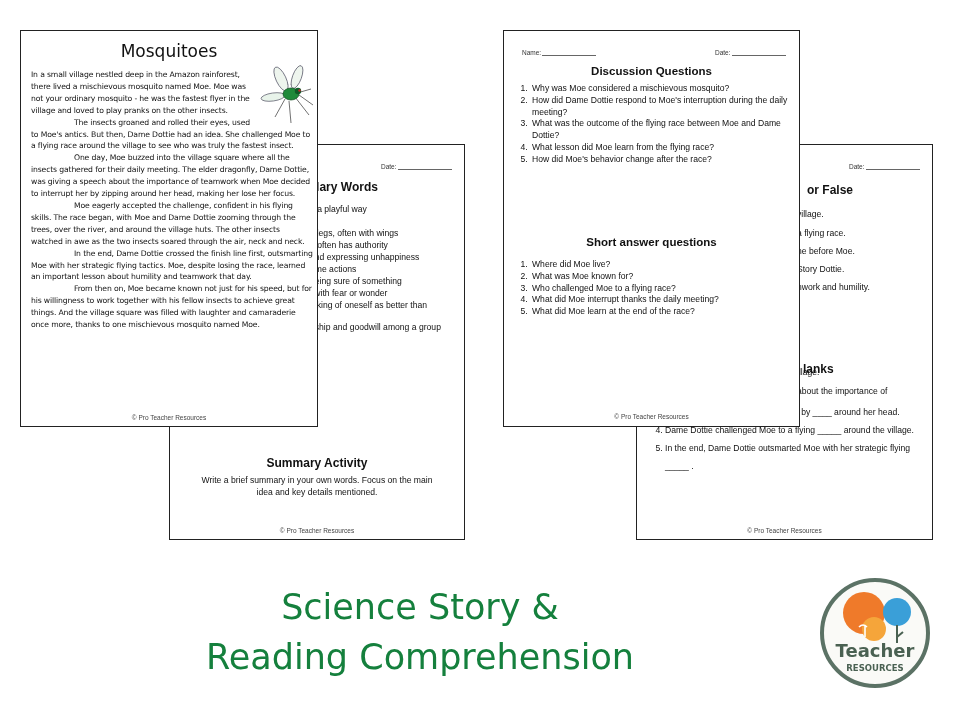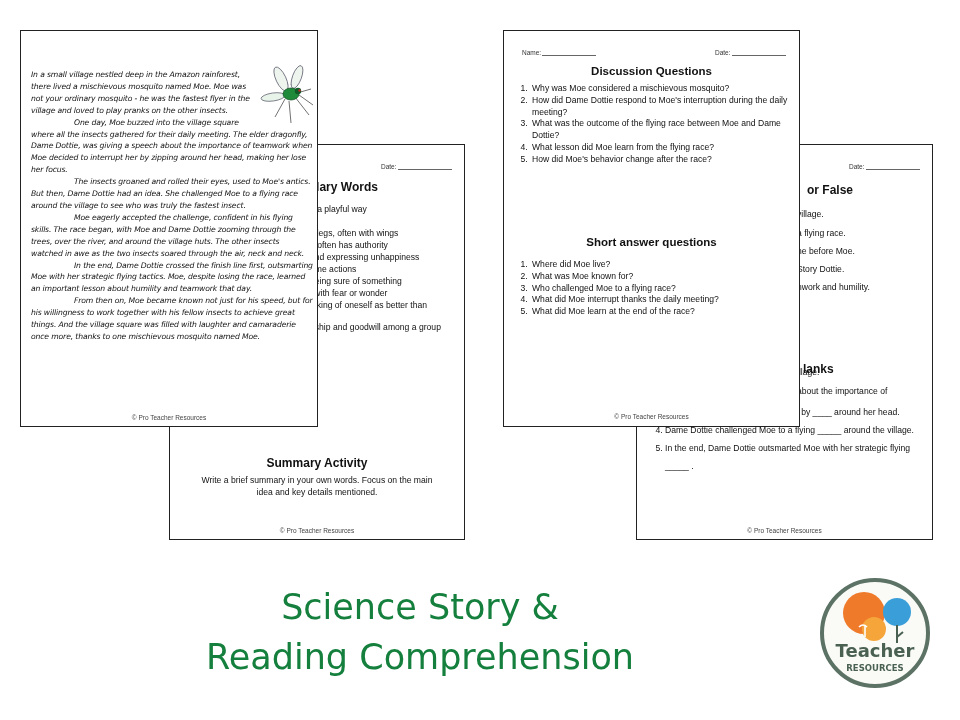--- a/index.html
+++ b/index.html
@@ -19,21 +19,21 @@
 
   
   #tf { left:636px; top:144px; width:297px; height:396px; z-index:1; }
   #tf .stmt { position:absolute; left:160px; font-size:8.6px; white-space:nowrap; }
   #tf ol.fb { position:absolute; left:8px; top:258px; margin:0; padding-left:20px; width:268px; font-size:8.6px; line-height:18px; }
 
   
   #story { left:20px; top:30px; width:298px; height:397px; z-index:3; }
   #story .title { position:absolute; top:10px; left:0; right:0; text-align:center; font-family:"DejaVu Sans", sans-serif; font-size:17px; }
   #story .body { position:absolute; left:10px; top:38px; width:282px; font-family:"DejaVu Sans", sans-serif; font-size:7.7px; line-height:11.9px; letter-spacing:-0.15px; }
-  #story .body p { margin:0;font-style:italic; }
+  #story .body p { margin:0; }
   #story .body p.ind { text-indent:43px; }
   #story .mosq { float:right; width:60px; height:62px; margin:-4px -2px 0 4px; }
 
   
   #disc { left:503px; top:30px; width:297px; height:397px; z-index:3; }
 
   .big-title { position:absolute; left:0; width:840px; text-align:center; font-family:"DejaVu Sans", sans-serif; font-size:35px; color:#15803d; line-height:42px; }
   .logo { position:absolute; left:819px; top:577px; width:112px; height:112px; }
 </style>
 </head>
@@ -73,42 +73,43 @@
   <div class="stmt" style="top:241px;">about the importance of</div>
   <ol class="fb" start="3">
     <li>Moe interrupted the elder dragonfly by ____ around her head.</li>
     <li>Dame Dottie challenged Moe to a flying _____ around the village.</li>
     <li>In the end, Dame Dottie outsmarted Moe with her strategic flying _____ .</li>
   </ol>
   <div class="footer" style="top:382px;">© Pro Teacher Resources</div>
 </div>
 
 <div class="page" id="story">
+  <div class="title">Mosquitoes</div>
   <div class="body">
     <svg class="mosq" viewBox="0 0 60 62">
       <g stroke="#333" stroke-width="0.7" fill="none">
         <path d="M33 20 L22 6"></path>
         <path d="M36 20 L45 4"></path>
         <path d="M30 34 L20 52"></path>
         <path d="M34 36 L36 58"></path>
         <path d="M40 32 L54 50"></path>
         <path d="M28 30 L8 34"></path>
         <path d="M42 28 L56 24"></path>
         <path d="M44 30 L58 40"></path>
       </g>
       <ellipse cx="26" cy="14" rx="5" ry="13" transform="rotate(-25 26 14)" fill="#eef5ee" stroke="#556" stroke-width="0.7"></ellipse>
       <ellipse cx="42" cy="12" rx="4.5" ry="12" transform="rotate(20 42 12)" fill="#eef5ee" stroke="#556" stroke-width="0.7"></ellipse>
       <ellipse cx="18" cy="32" rx="12" ry="4" transform="rotate(-8 18 32)" fill="#e8f3ea" stroke="#556" stroke-width="0.7"></ellipse>
       <ellipse cx="36" cy="29" rx="8" ry="6" fill="#1f8a3a" stroke="#0d4a1c" stroke-width="0.7"></ellipse>
       <circle cx="43" cy="26" r="3.2" fill="#0f5a26"></circle>
       <circle cx="44.5" cy="25.5" r="1.2" fill="#c3262c"></circle>
     </svg>
     <p>In a small village nestled deep in the Amazon rainforest, there lived a mischievous mosquito named Moe. Moe was not your ordinary mosquito - he was the fastest flyer in the village and loved to play pranks on the other insects.</p>
+    <p class="ind">The insects groaned and rolled their eyes, used to Moe's antics. But then, Dame Dottie had an idea. She challenged Moe to a flying race around the village to see who was truly the fastest insect.</p>
     <p class="ind">One day, Moe buzzed into the village square where all the insects gathered for their daily meeting. The elder dragonfly, Dame Dottie, was giving a speech about the importance of teamwork when Moe decided to interrupt her by zipping around her head, making her lose her focus.</p>
-    <p class="ind">The insects groaned and rolled their eyes, used to Moe's antics. But then, Dame Dottie had an idea. She challenged Moe to a flying race around the village to see who was truly the fastest insect.</p>
     <p class="ind">Moe eagerly accepted the challenge, confident in his flying skills. The race began, with Moe and Dame Dottie zooming through the trees, over the river, and around the village huts. The other insects watched in awe as the two insects soared through the air, neck and neck.</p>
     <p class="ind">In the end, Dame Dottie crossed the finish line first, outsmarting Moe with her strategic flying tactics. Moe, despite losing the race, learned an important lesson about humility and teamwork that day.</p>
     <p class="ind">From then on, Moe became known not just for his speed, but for his willingness to work together with his fellow insects to achieve great things. And the village square was filled with laughter and camaraderie once more, thanks to one mischievous mosquito named Moe.</p>
   </div>
   <div class="footer" style="top:383px;">© Pro Teacher Resources</div>
 </div>
 
 <div class="page" id="disc">
   <div class="hdr" style="left:18px; top:17px;">
     <span>Name:</span><span class="line"></span>

